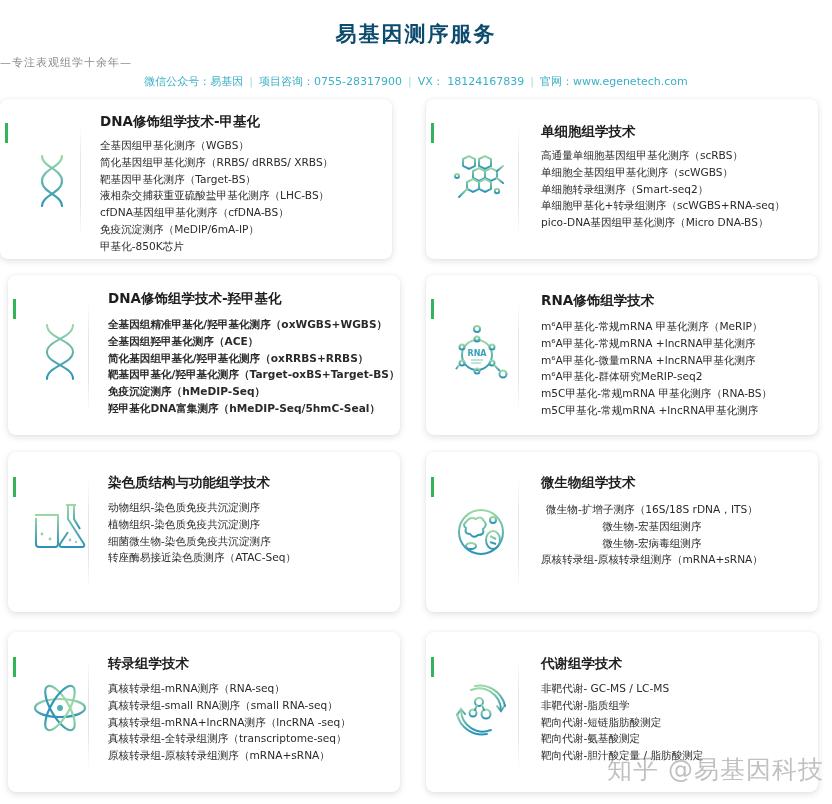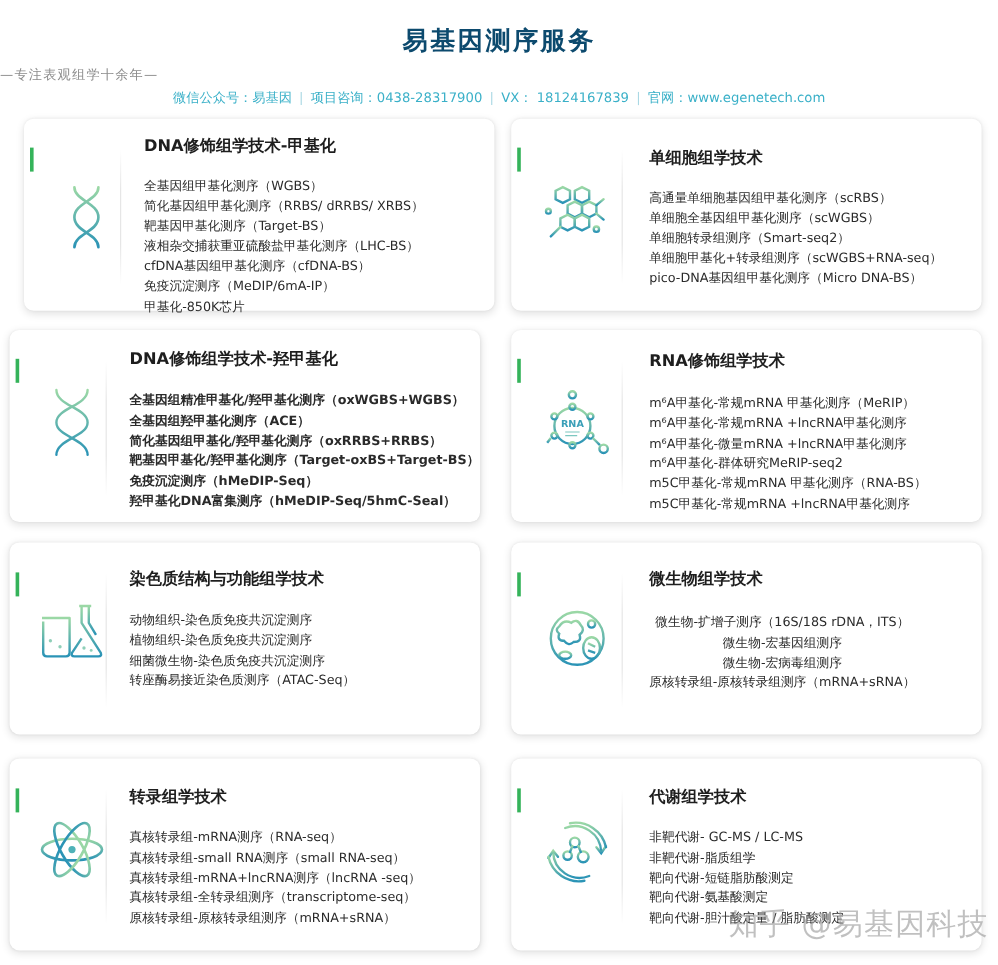--- a/index.html
+++ b/index.html
@@ -9,21 +9,21 @@
   .title { position: absolute; top: 20px; left: 0; width: 832px; text-align: center; font-size: 21px; font-weight: bold; color: #0c4a6e; letter-spacing: 2px; }
   .subtitle { position: absolute; top: 55px; left: 0; width: 832px; text-align: left; font-size: 11px; color: #8c8c8c; letter-spacing: 1px; }
   .contact { position: absolute; top: 74px; left: 0; width: 832px; text-align: center; font-size: 11px; color: #3ab0c8; white-space: nowrap; }
   .contact .sep { color: #aad8e4; margin: 0 6px; }
   .card { position: absolute; width: 392px; background: #fff; border-radius: 8px;
           box-shadow: 0 2px 7px rgba(0,0,0,0.12), 0 0 2px rgba(0,0,0,0.05); }
   .card .bar { position: absolute; left: 5px; width: 3px; height: 20px; background: #35b35a; }
   .card .icon { position: absolute; left: 22px; width: 60px; height: 60px; }
   .card .divider { position: absolute; left: 80px; width: 1px; background: linear-gradient(#ffffff, #e6e6e6 30%, #e6e6e6 70%, #ffffff); }
   .card .ctitle { position: absolute; left: 100px; font-size: 13.5px; font-weight: bold; color: #1e1e1e; white-space: nowrap; }
-  .card ul { position: absolute; left: 100px; list-style: none; margin-top: 10px; }
+  .card ul { position: absolute; left: 100px; list-style: none; }
   .card li { font-size: 10.6px; line-height: 16.8px; color: #2a2a2a; white-space: nowrap; }
   .card.right .ctitle, .card.right ul { left: 115px; }
   .card.right .divider { left: 92px; }
   .card.right .icon { left: 25px; }
   .watermark { position: absolute; left: 607px; top: 753px; font-size: 25px; color: rgba(150,150,150,0.6); letter-spacing: 1px; white-space: nowrap; }
 </style>
 </head>
 <body>
 
 <svg width="0" height="0" style="position:absolute">
@@ -32,25 +32,25 @@
       <stop offset="0" stop-color="#9bd8a5"></stop>
       <stop offset="1" stop-color="#2a93b6"></stop>
     </linearGradient>
   </defs>
 </svg>
 
 <div class="header">
   <div class="title">易基因测序服务</div>
   <div class="subtitle">—专注表观组学十余年—</div>
   <div class="contact">
-    <span>微信公众号：易基因</span><span class="sep">|</span><span>项目咨询：0438-28317900</span><span class="sep">|</span><span>VX： 18124167839</span><span class="sep">|</span><span>官网：www.egenetech.com</span>
-  </div>
-</div>
-
-<div class="card" style="left:20px; top:99px; height:160px;text-decoration:underline;">
+    <span>微信公众号：易基因</span><span class="sep">|</span><span>项目咨询：0755-28317900</span><span class="sep">|</span><span>VX： 18124167839</span><span class="sep">|</span><span>官网：www.egenetech.com</span>
+  </div>
+</div>
+
+<div class="card" style="left:0; top:99px; height:160px;text-decoration:underline;">
   <div class="bar" style="top:24px;"></div>
   <div class="icon" style="top:52px;">
     <svg width="60" height="60" viewBox="0 0 60 60">
       <g fill="none" stroke="url(#ig)" stroke-width="2.2" stroke-linecap="round">
         <path d="M20 5 C20 16 40 18 40 30 C40 42 20 44 20 55"></path>
         <path d="M40 5 C40 16 20 18 20 30 C20 42 40 44 40 55"></path>
         <line x1="24" y1="9" x2="36" y2="9"></line>
           <line x1="25" y1="14" x2="35" y2="14"></line>
         <line x1="25" y1="26" x2="35" y2="26"></line>
           <line x1="25" y1="34" x2="35" y2="34"></line>

